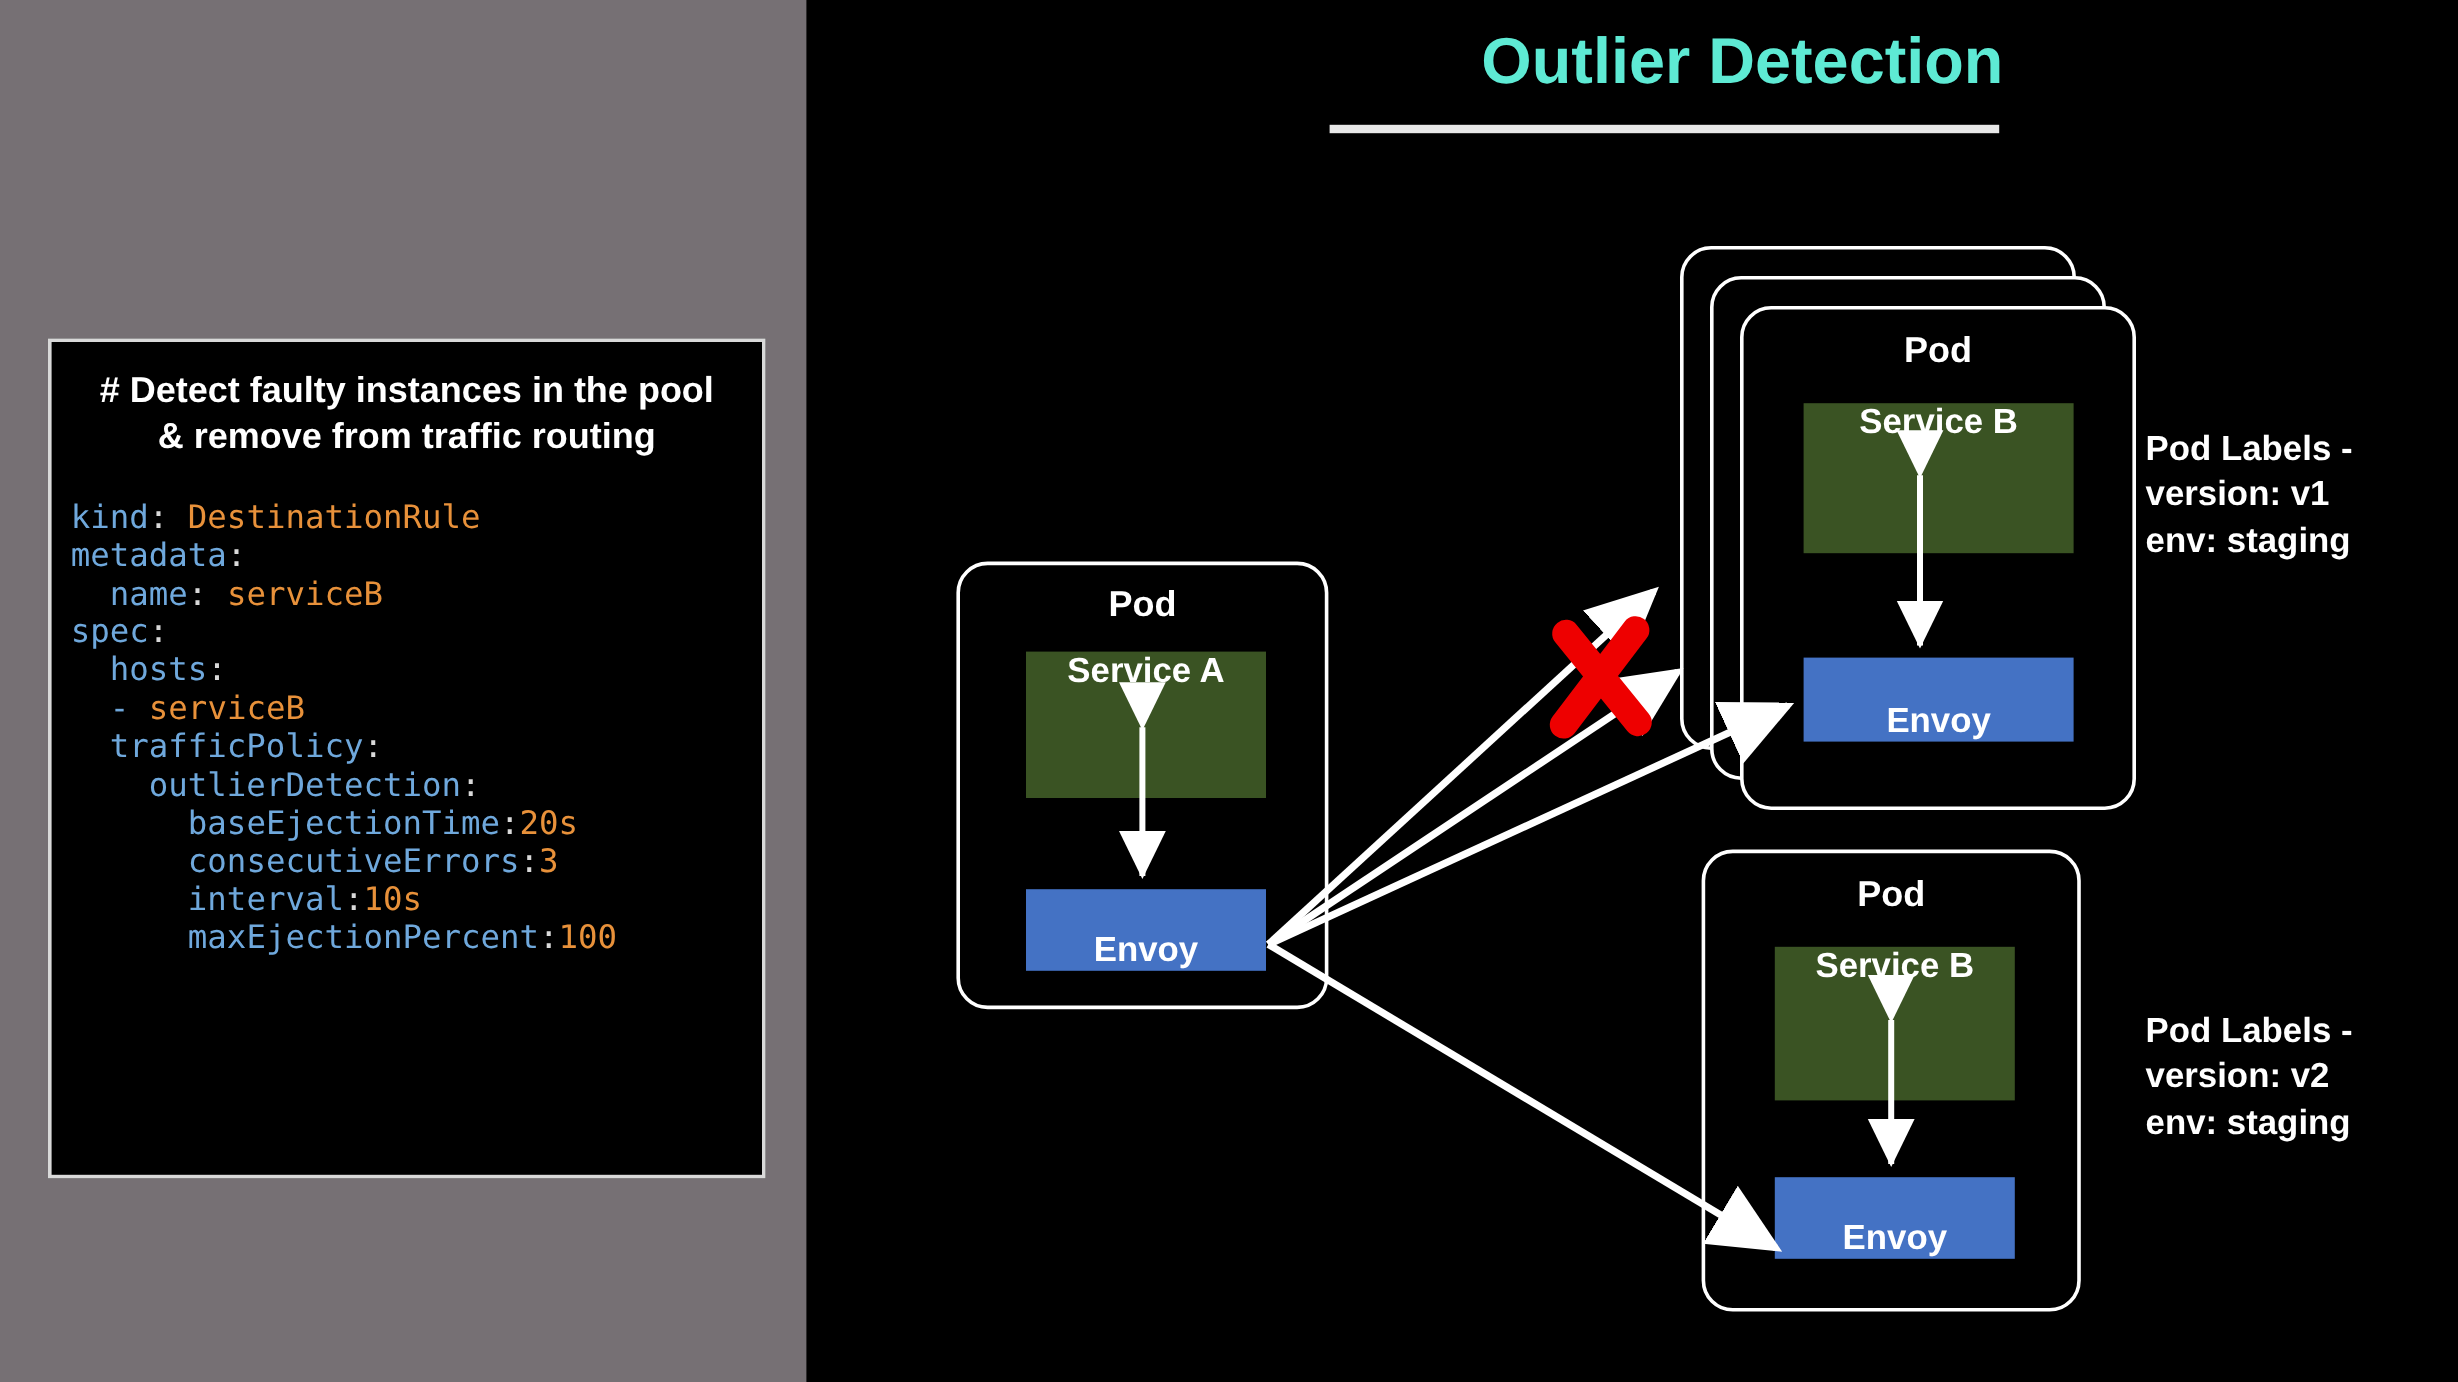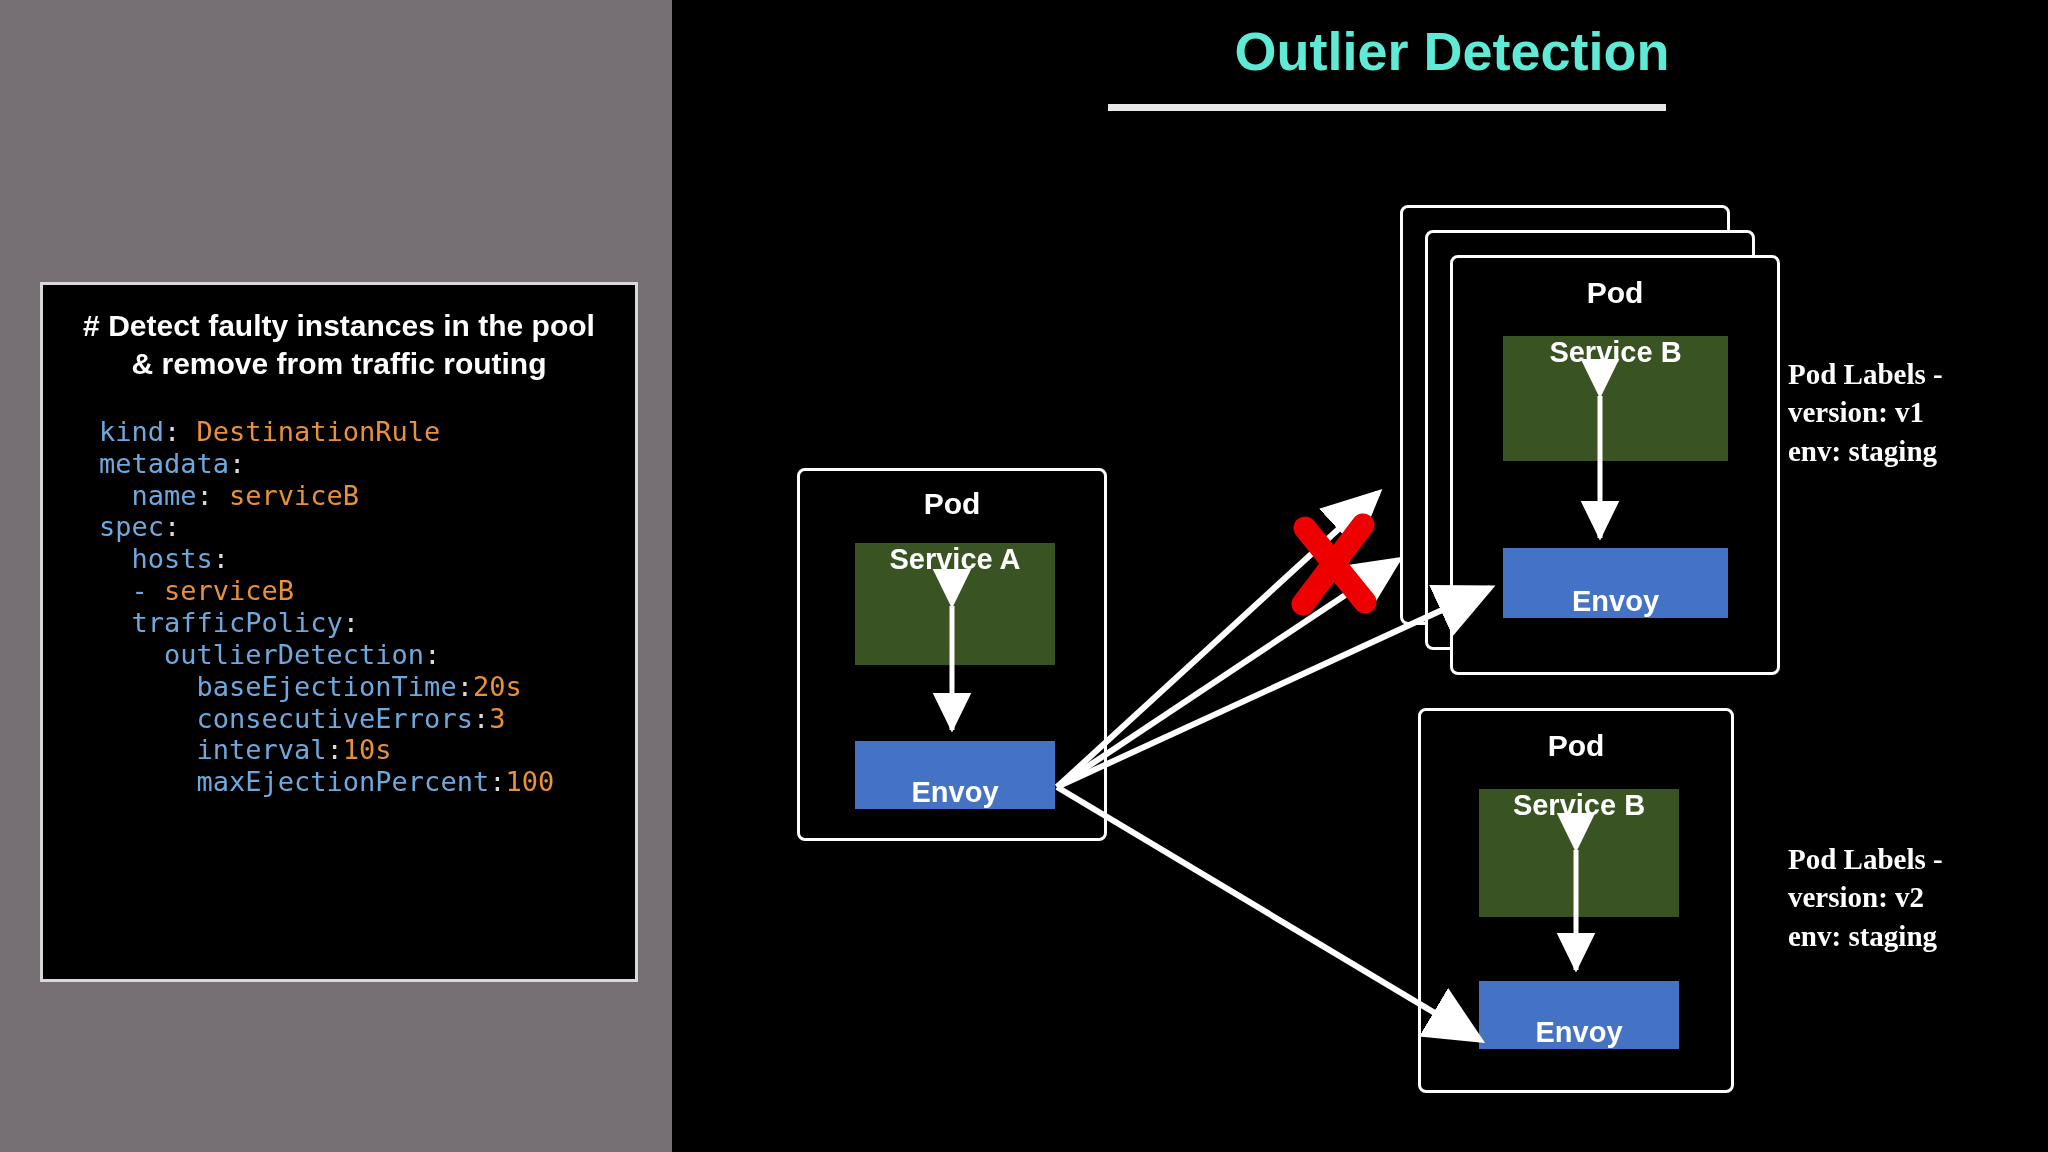--- a/index.html
+++ b/index.html
@@ -47,21 +47,21 @@
     margin: 4px 10px 0 10px;
   }
   .code-body {
     margin-top: 32px;
     font-family: "DejaVu Sans Mono", "Liberation Mono", monospace;
     font-size: 27px;
     line-height: 1.18;
     white-space: pre;
     color: #6fa8dc;
   }
-  .code-line { white-space: pre; margin-left: 40px; }
+  .code-line { white-space: pre; }
   .k { color: #6fa8dc; }
   .v { color: #e8913a; }
   .p { color: #d9d9d9; }
 
   
   .title {
     position: absolute;
     left: 1172px;
     top: 20px;
     width: 560px;
@@ -77,21 +77,21 @@
     top: 104px;
     width: 558px;
     height: 7px;
     background: #e8e8e8;
   }
 
   
   .pod {
     position: absolute;
     border: 3px solid #ffffff;
-    border-radius: 8px;
+    border-radius: 26px;
     box-sizing: border-box;
     background: transparent;
   }
   .pod-ghost { background: #000000; }
   .pod-label {
     position: absolute;
     width: 100%;
     text-align: center;
     color: #ffffff;
     font-size: 30px;
@@ -118,21 +118,20 @@
   }
 
   
   .pod-note {
     position: absolute;
     color: #ffffff;
     font-size: 29px;
     font-weight: bold;
     line-height: 1.32;
     white-space: pre-line;
-    font-family: Liberation Serif, serif;
   }
 
   
   .overlay {
     position: absolute;
     left: 0;
     top: 0;
     width: 2048px;
     height: 1152px;
     pointer-events: none;

